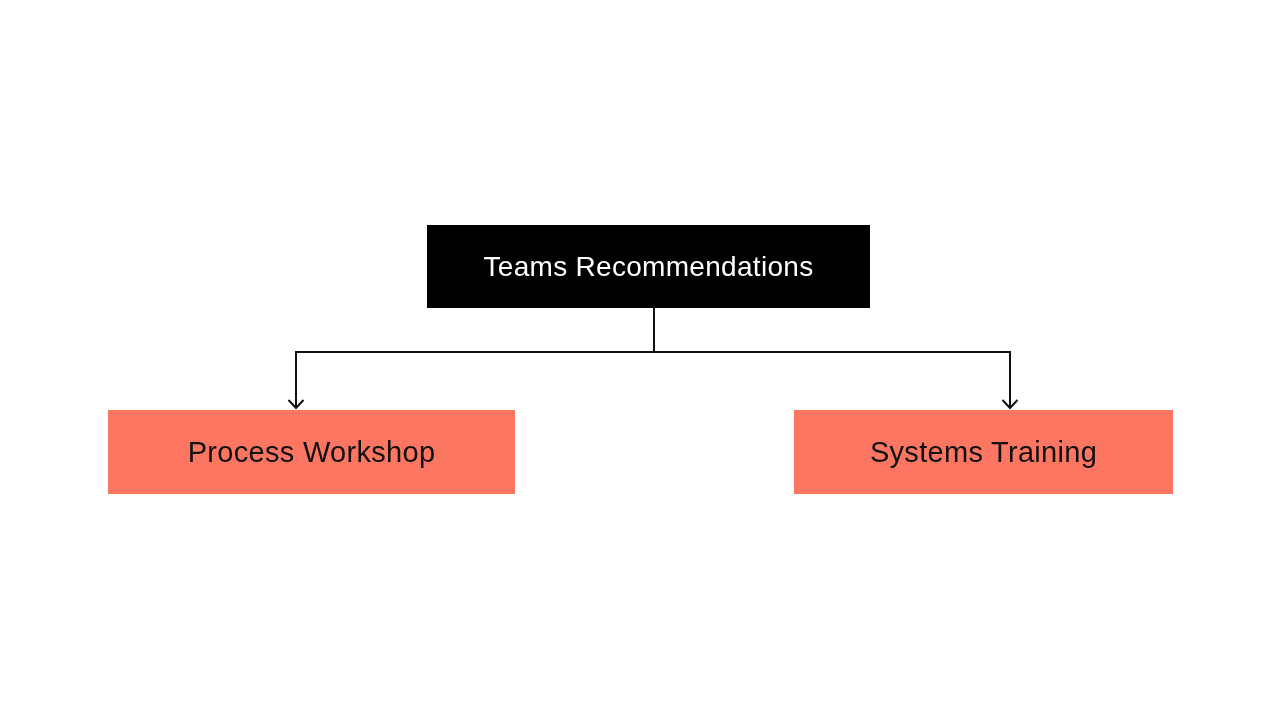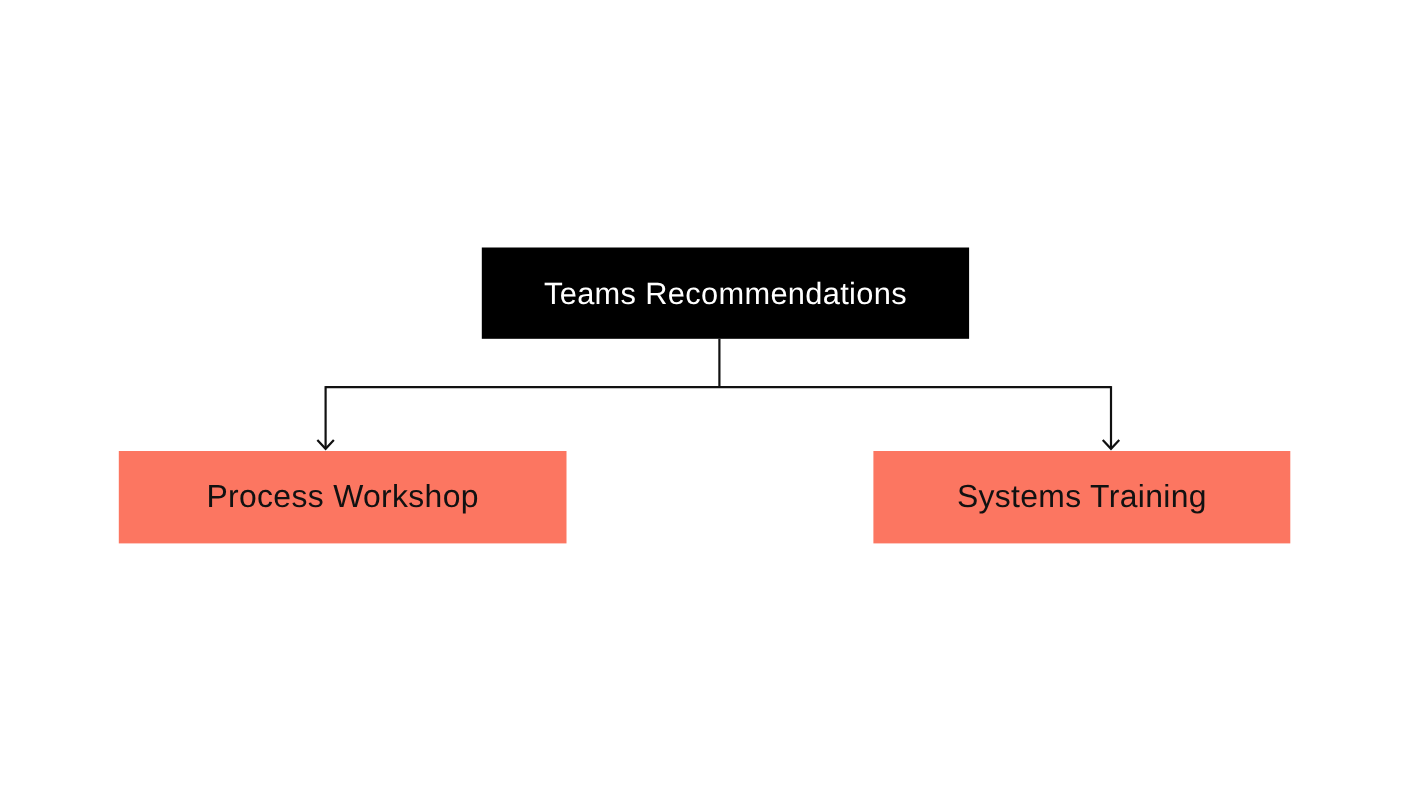--- a/index.html
+++ b/index.html
@@ -24,21 +24,21 @@
   }
   .node {
     position: absolute;
     display: flex;
     align-items: center;
     justify-content: center;
     text-align: center;
     letter-spacing: 0.3px;
   }
   .node-root {
-    left: 438px; top: 225px;
+    left: 427px; top: 225px;
     width: 443px; height: 83px;
     background: #000000;
     color: #ffffff;
     font-size: 28px;
   }
   .node-child {
     background: #FC7661;
     color: #111111;
     font-size: 29px;
   }

